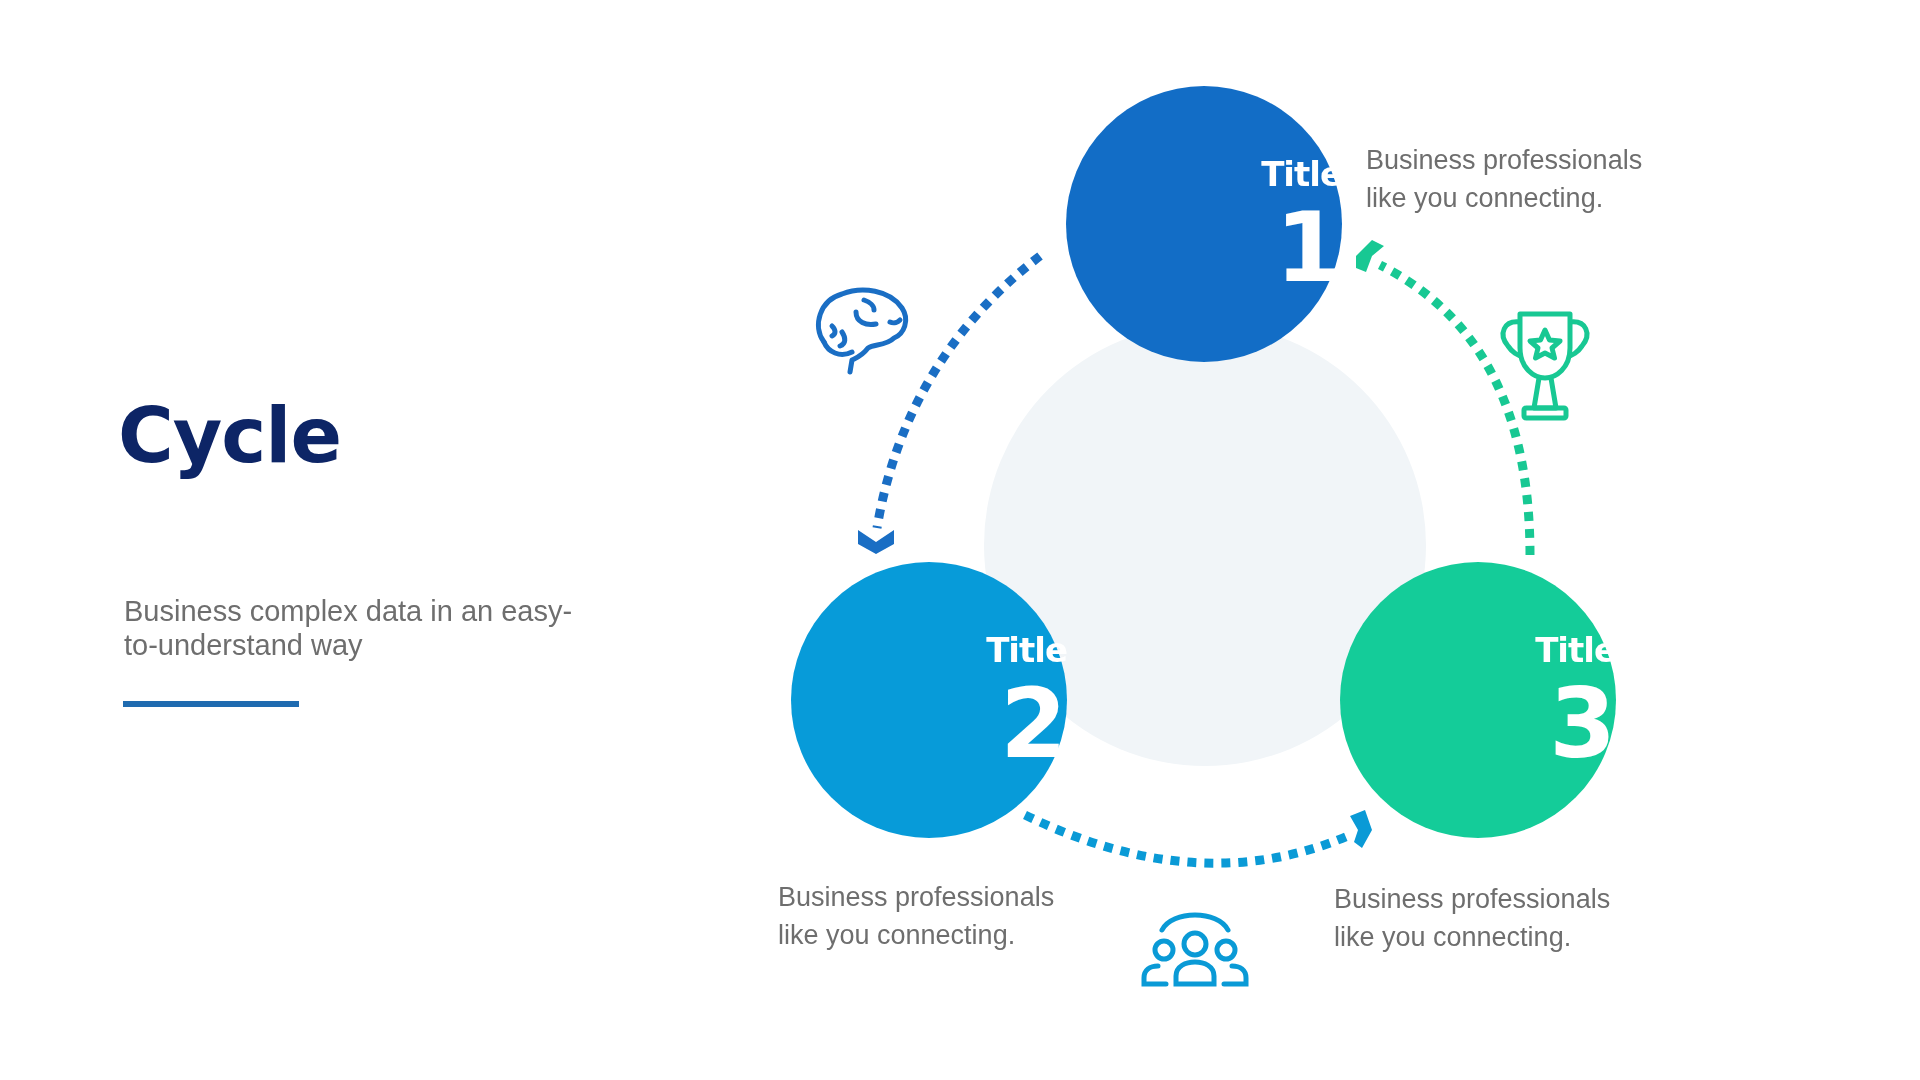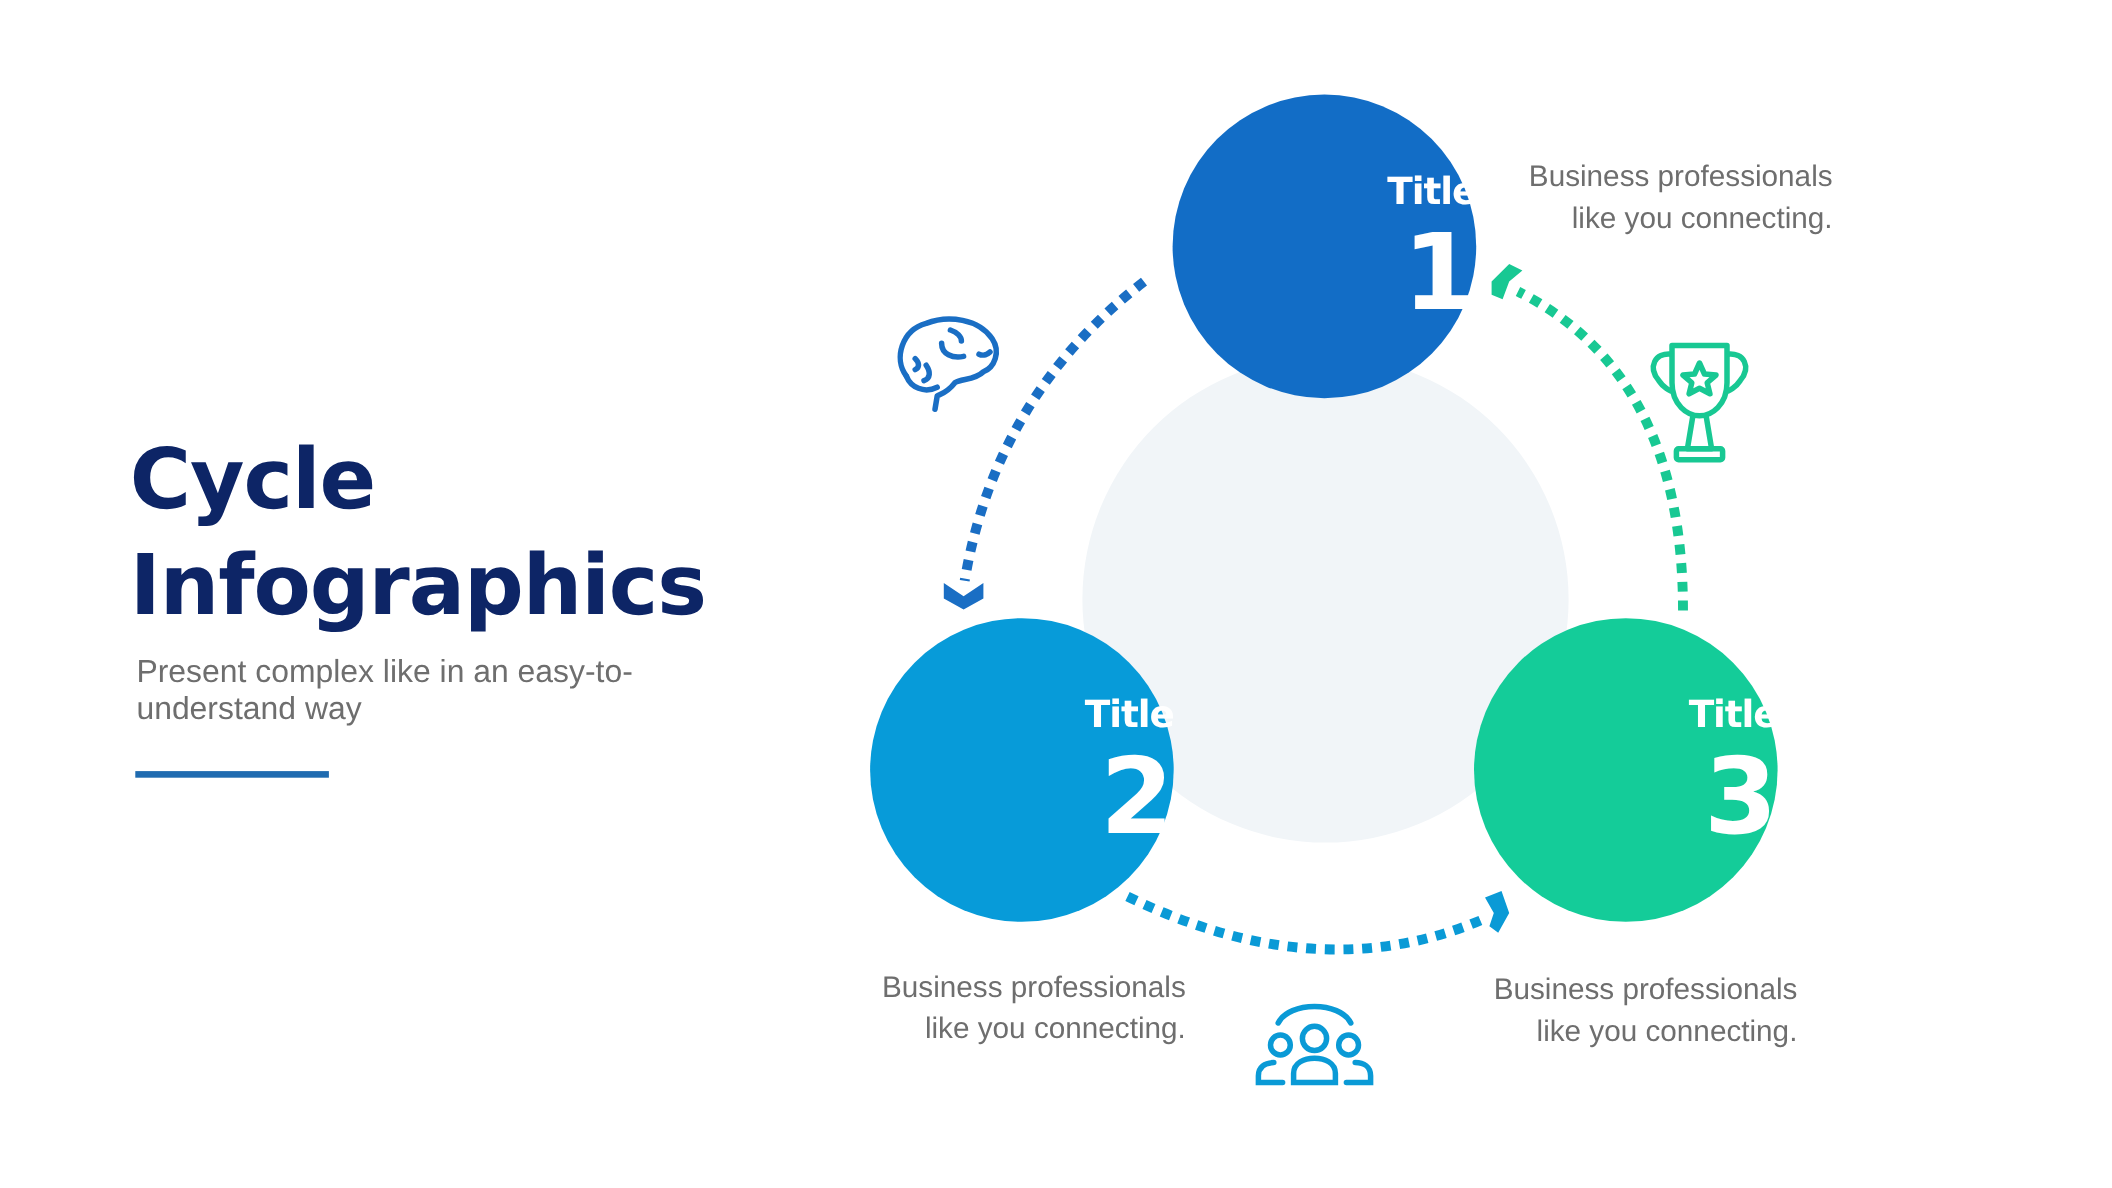--- a/index.html
+++ b/index.html
@@ -5,31 +5,30 @@
   html, body { margin:0; padding:0; }
   body { width:1920px; height:1080px; background:#ffffff; position:relative; overflow:hidden; font-family:"Liberation Sans", sans-serif; }
   .abs { position:absolute; }
   #title { left:118px; top:388px; margin:0; font-family:"DejaVu Sans", sans-serif; font-weight:bold; font-size:76px; line-height:96px; color:#0d2566; letter-spacing:-1px; }
   #subtitle { left:124px; top:594px; width:480px; font-size:29px; line-height:34px; color:#6e6e6e; }
   #rule { left:123px; top:701px; width:176px; height:6px; background:#1f6bb0; }
   .bgcircle { left:984px; top:324px; width:442px; height:442px; border-radius:50%; background:#f1f5f8; }
   .node { width:276px; height:276px; border-radius:50%; color:#fff; text-align:right; }
   .node .nt { display:block; font-family:"DejaVu Sans", sans-serif; font-weight:bold; font-size:34px; margin-top:68px; letter-spacing:-1px; }
   .node .nn { display:block; font-family:"DejaVu Sans", sans-serif; font-weight:bold; font-size:96px; line-height:100px; margin-top:4px; }
-  .desc { width:300px; font-size:27px; line-height:38px; color:#6e6e6e; text-align:right; }
+  .desc { width:300px; font-size:27px; line-height:38px; color:#6e6e6e; text-align:left; }
   svg.overlay { position:absolute; left:0; top:0; }
 </style>
 </head>
 <body>
 
 <h1 id="title" class="abs">
   <span>Cycle</span><br>
-  <span>Infographics</span>
 </h1>
-<div id="subtitle" class="abs">Present complex like in an easy-to-understand way</div>
+<div id="subtitle" class="abs">Business complex data in an easy-to-understand way</div>
 <div id="rule" class="abs"></div>
 
 <div class="abs bgcircle"></div>
 
 <svg class="overlay" width="1920" height="1080" viewBox="0 0 1920 1080">
 
   <g>
     <path d="M1040 256 Q905 360 877 528" fill="none" stroke="#1a6ec4" stroke-width="9" stroke-dasharray="9 8"></path>
     <path d="M858 530 L876 542 L894 530 L894 544 L876 554 L858 544 Z" fill="#1a6ec4"></path>
   </g>

